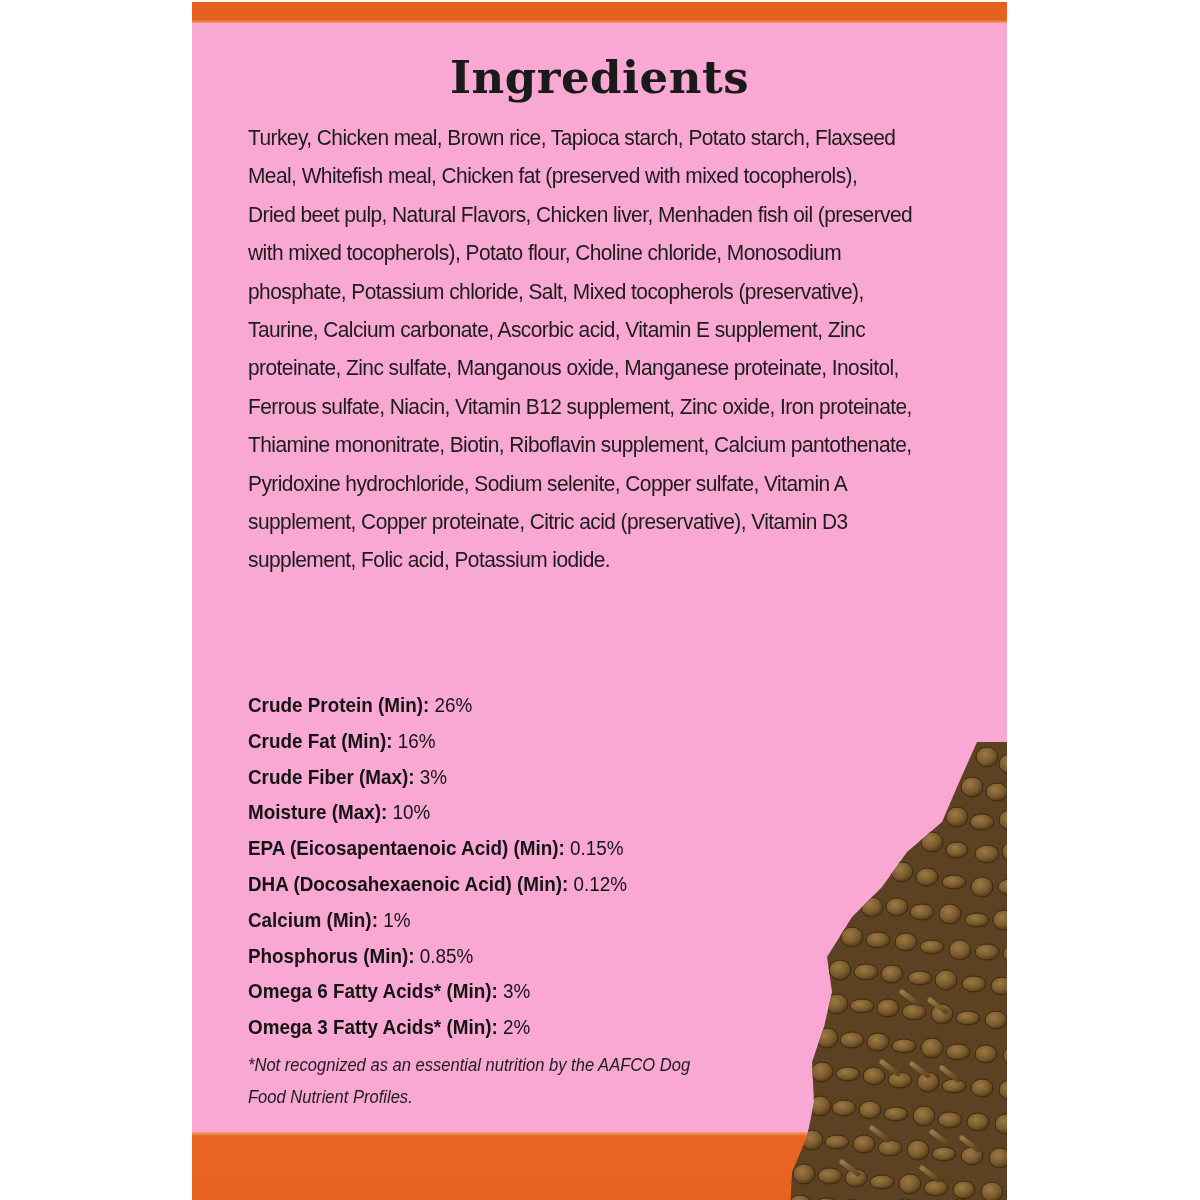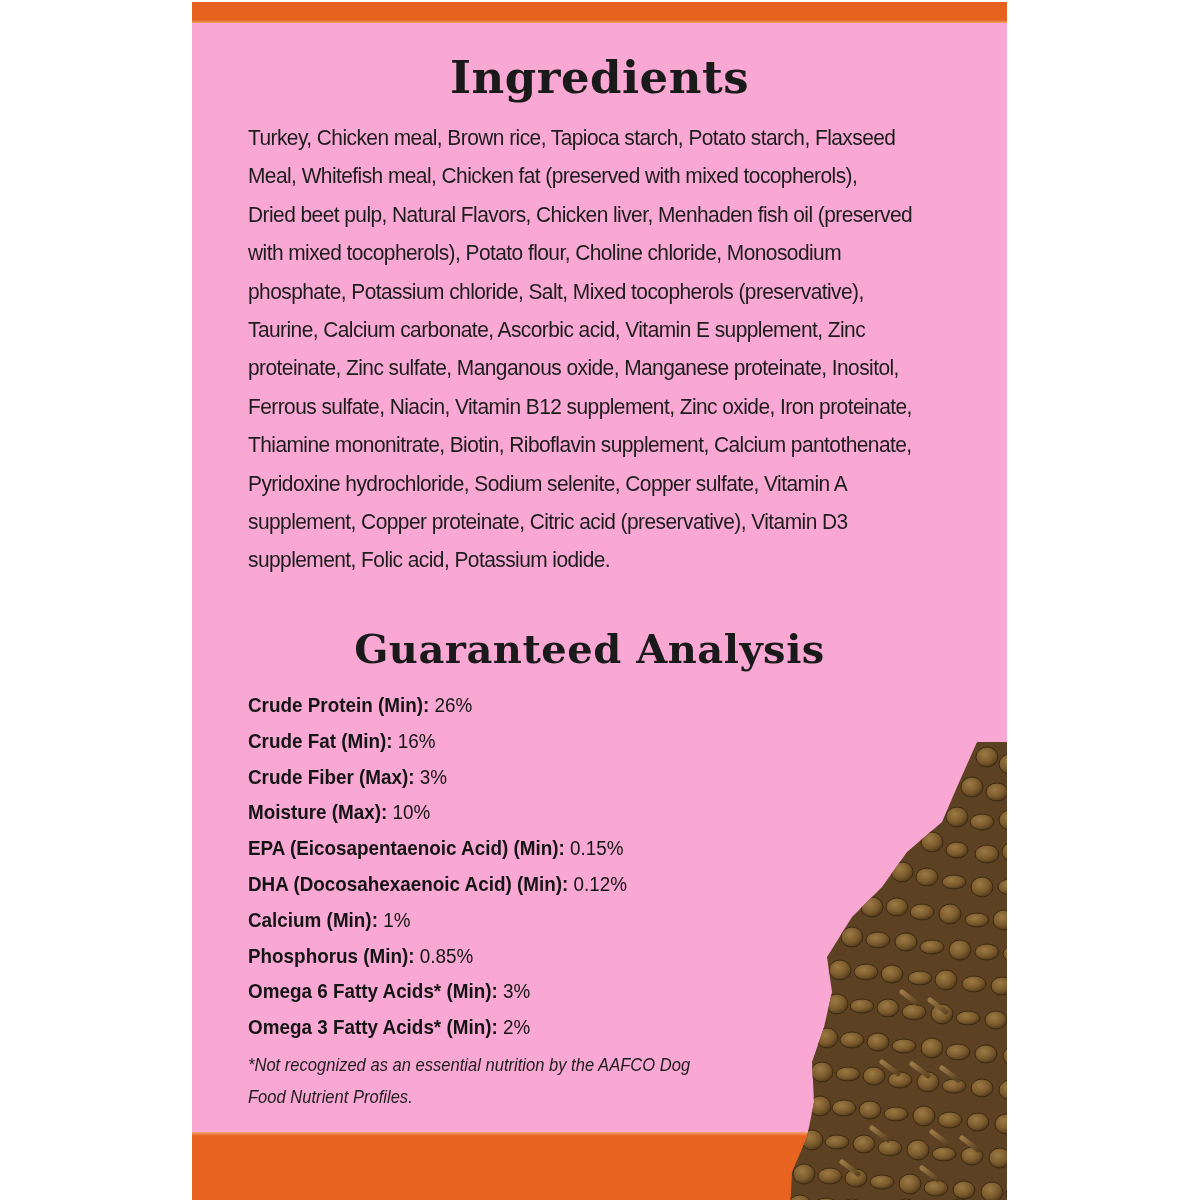--- a/index.html
+++ b/index.html
@@ -138,21 +138,20 @@
     <span class="ing-line">phosphate, Potassium chloride, Salt, Mixed tocopherols (preservative),</span>
     <span class="ing-line">Taurine, Calcium carbonate, Ascorbic acid, Vitamin E supplement, Zinc</span>
     <span class="ing-line">proteinate, Zinc sulfate, Manganous oxide, Manganese proteinate, Inositol,</span>
     <span class="ing-line">Ferrous sulfate, Niacin, Vitamin B12 supplement, Zinc oxide, Iron proteinate,</span>
     <span class="ing-line">Thiamine mononitrate, Biotin, Riboflavin supplement, Calcium pantothenate,</span>
     <span class="ing-line">Pyridoxine hydrochloride, Sodium selenite, Copper sulfate, Vitamin A</span>
     <span class="ing-line">supplement, Copper proteinate, Citric acid (preservative), Vitamin D3</span>
     <span class="ing-line">supplement, Folic acid, Potassium iodide.</span>
   </p>
 
-  <h2 class="heading ga">Guaranteed Analysis</h2>
 
   <ul class="analysis">
     <li><span class="label">Crude Protein (Min):</span><span class="value"> 26%</span></li>
     <li><span class="label">Crude Fat (Min):</span><span class="value"> 16%</span></li>
     <li><span class="label">Crude Fiber (Max):</span><span class="value"> 3%</span></li>
     <li><span class="label">Moisture (Max):</span><span class="value"> 10%</span></li>
     <li><span class="label">EPA (Eicosapentaenoic Acid) (Min):</span><span class="value"> 0.15%</span></li>
     <li><span class="label">DHA (Docosahexaenoic Acid) (Min):</span><span class="value"> 0.12%</span></li>
     <li><span class="label">Calcium (Min):</span><span class="value"> 1%</span></li>
     <li><span class="label">Phosphorus (Min):</span><span class="value"> 0.85%</span></li>

